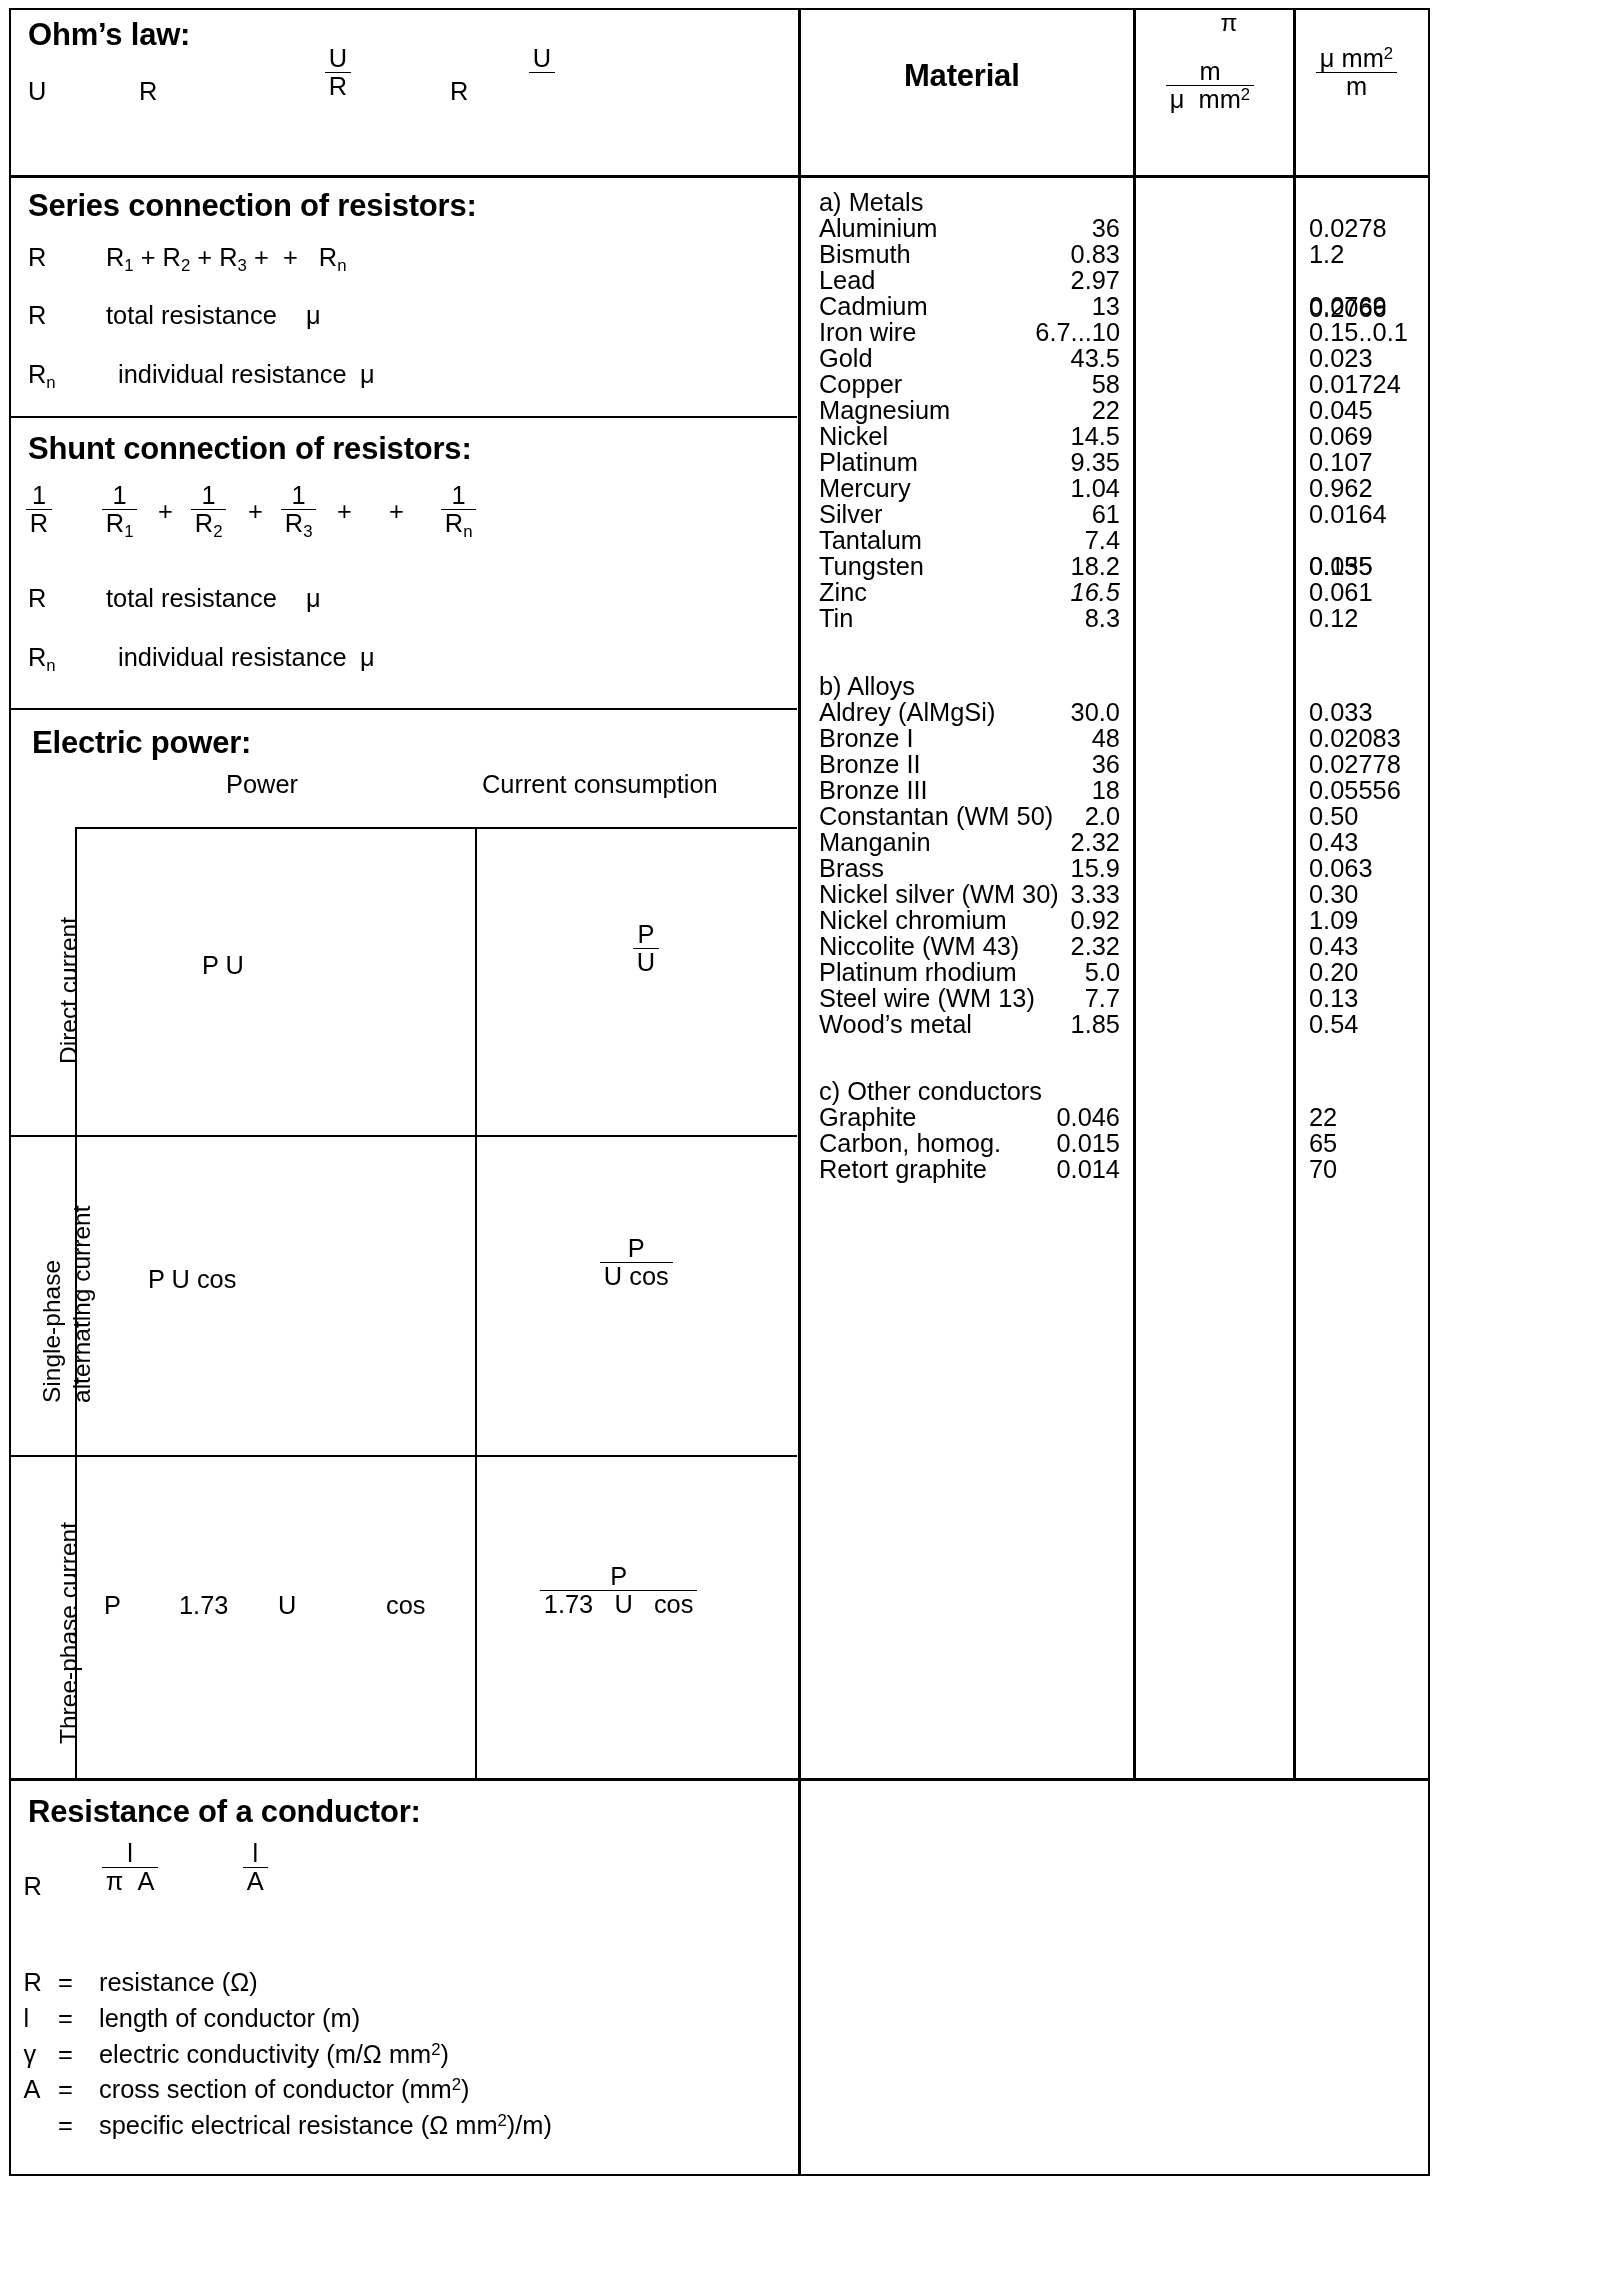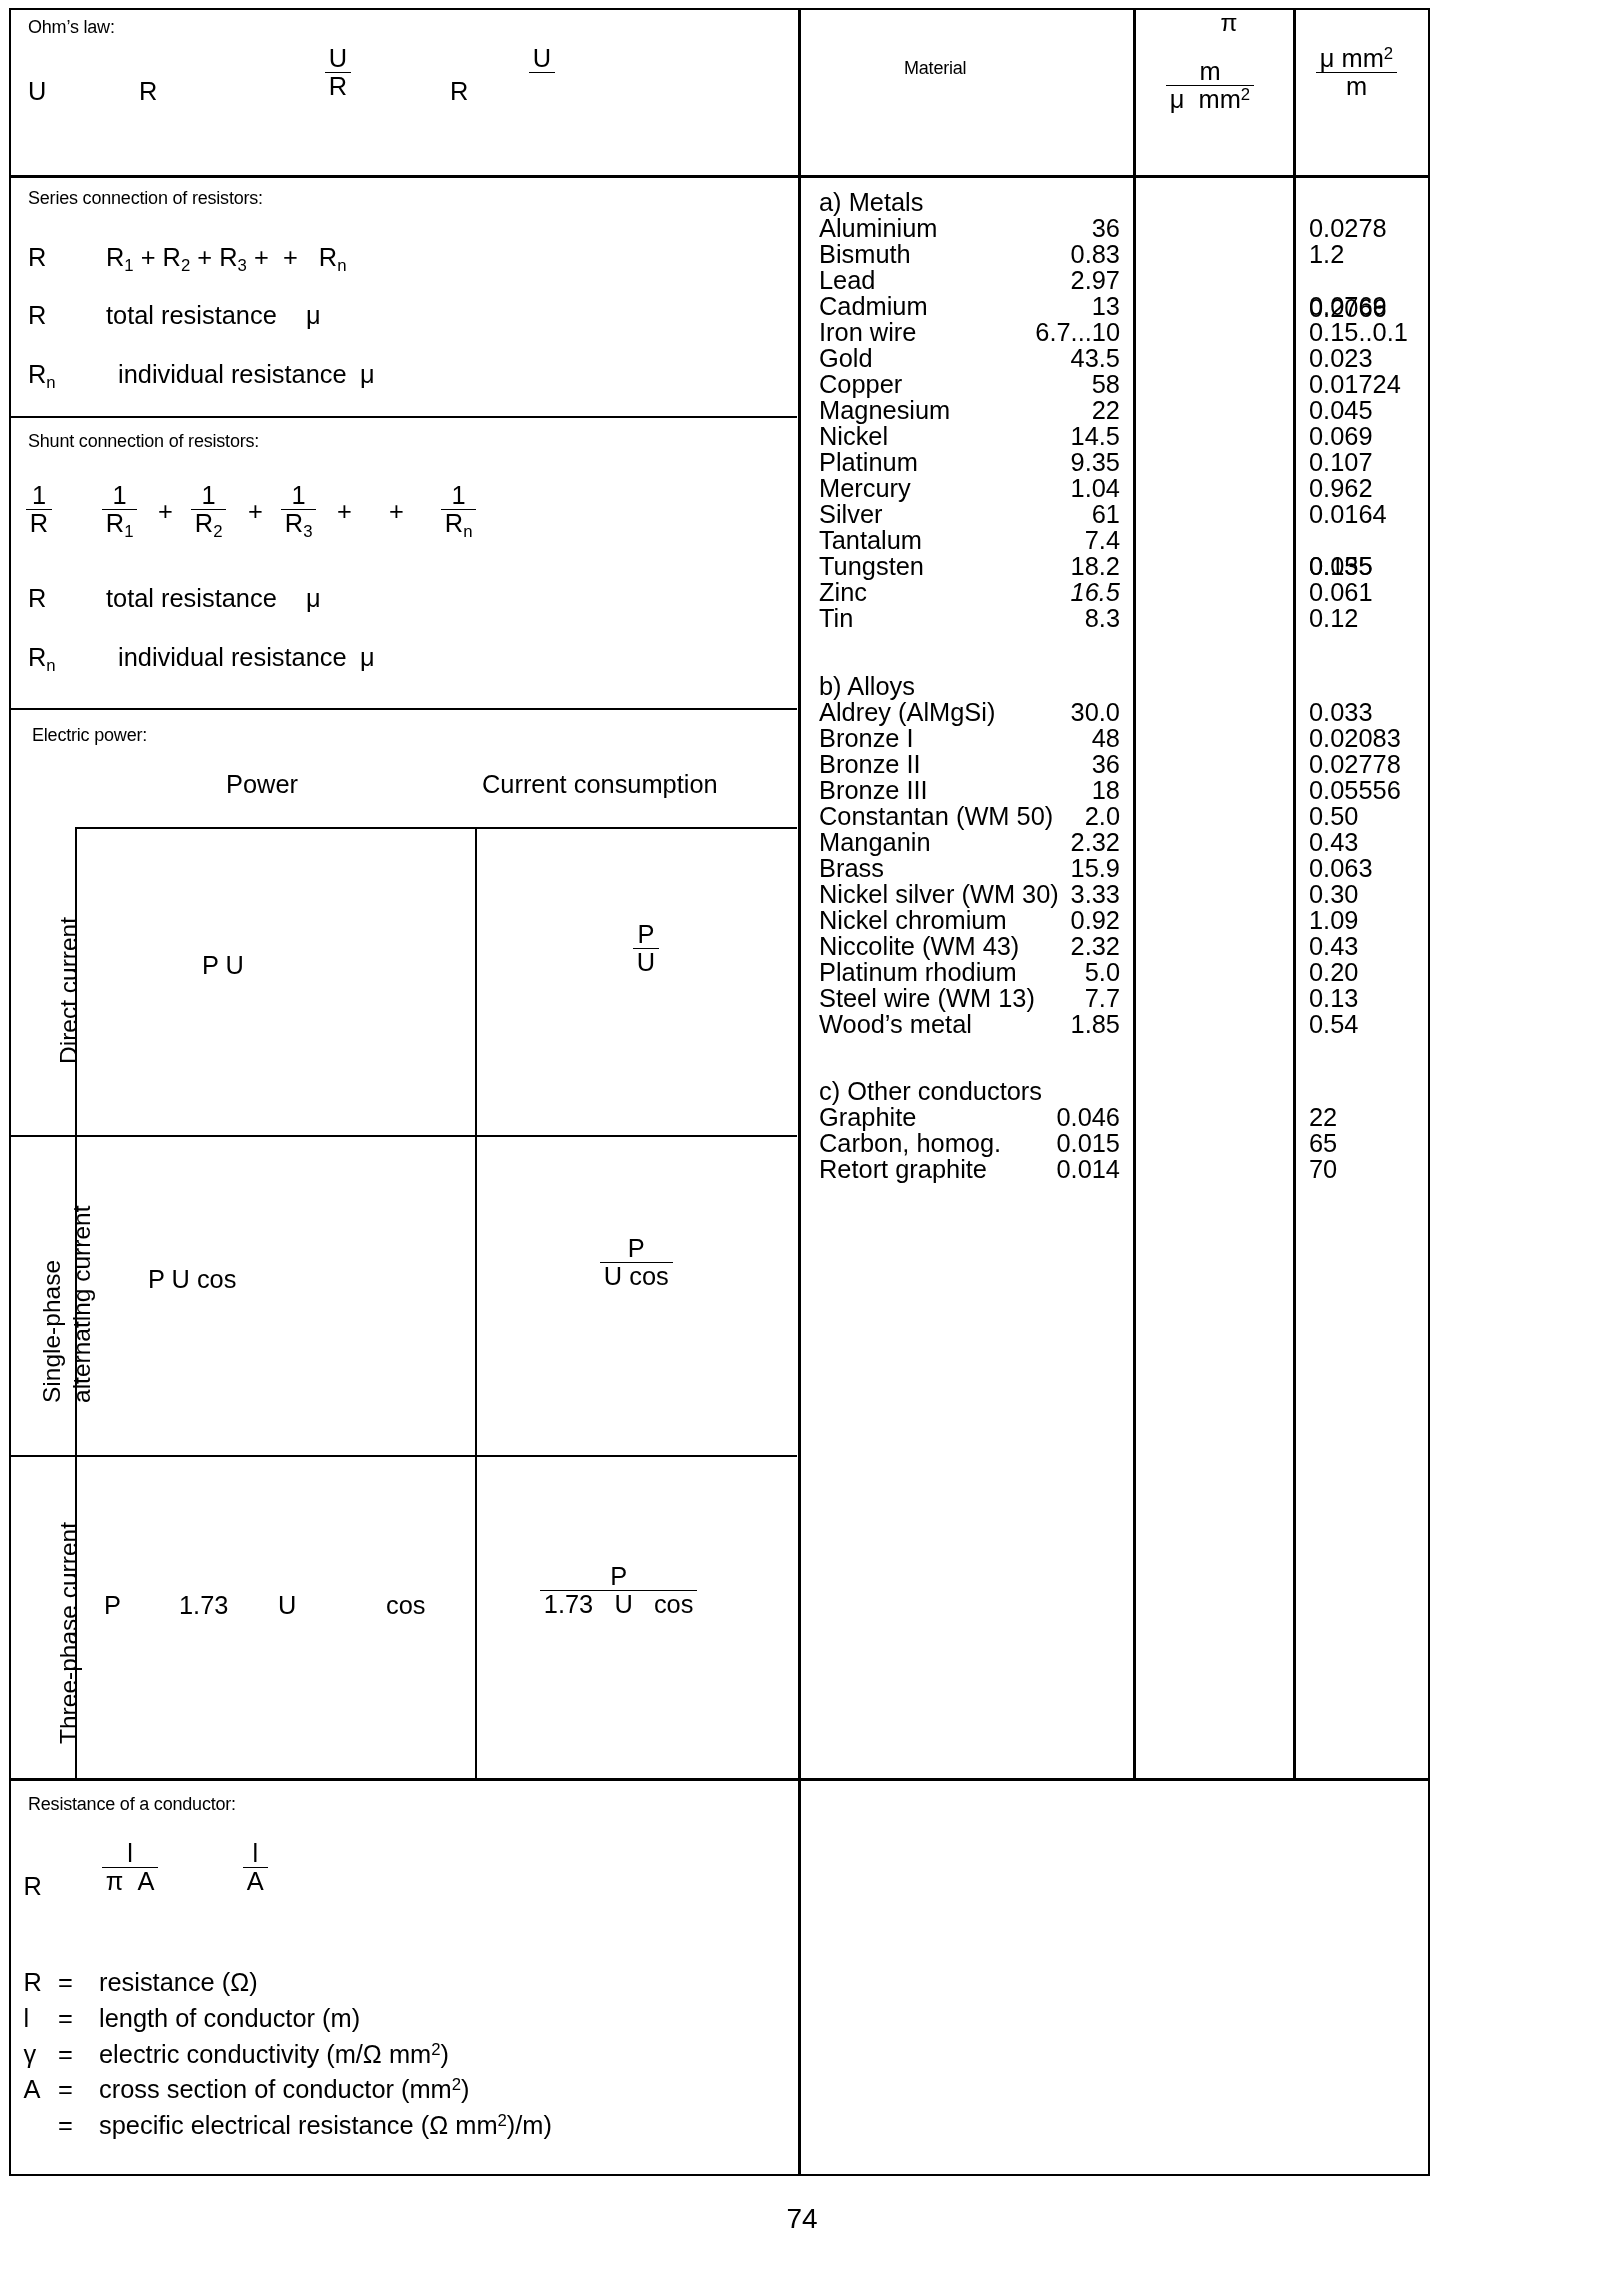--- a/index.html
+++ b/index.html
@@ -67,22 +67,22 @@
   .h-1ph     { left: 9.4px;  top: 1455px; width: 788px;  height: 1.9px; }
   .h-3ph     { left: 9.4px;  top: 1778px; width: 1421px; height: 2.8px; }
 
   
   .v-rot  { position: absolute; left: 75px;  top: 827px;  width: 1.9px; height: 951px; background: #000; }
   .v-pwr  { position: absolute; left: 475px; top: 827px;  width: 1.9px; height: 951px; background: #000; }
 
   
   .bold-head {
     position: absolute;
-    font-weight: normal;
-    font-size: 18px;
+    font-weight: bold;
+    font-size: 31px;
     letter-spacing: -0.2px;
   }
   .txt {
     position: absolute;
     font-size: 25.4px;
     white-space: nowrap;
   }
 
   sub { font-size: 0.66em; vertical-align: -0.28em; }
   sup { font-size: 0.66em; vertical-align: 0.45em; }
@@ -392,15 +392,14 @@
       <div class="mat-v1" style="left: 838px; width: 282px; top: 1103px;">0.046</div>
       <div class="mat-v2" style="left: 1309px; top: 1103px;">22</div>
       <div class="mat-name" style="left: 819px; top: 1129px;">Carbon, homog.</div>
       <div class="mat-v1" style="left: 838px; width: 282px; top: 1129px;">0.015</div>
       <div class="mat-v2" style="left: 1309px; top: 1129px;">65</div>
       <div class="mat-name" style="left: 819px; top: 1155px;">Retort graphite</div>
       <div class="mat-v1" style="left: 838px; width: 282px; top: 1155px;">0.014</div>
       <div class="mat-v2" style="left: 1309px; top: 1155px;">70</div>
     </div>
 
-  <div class="pagenum">74</div>
 </div>
 
 
 </body></html>

